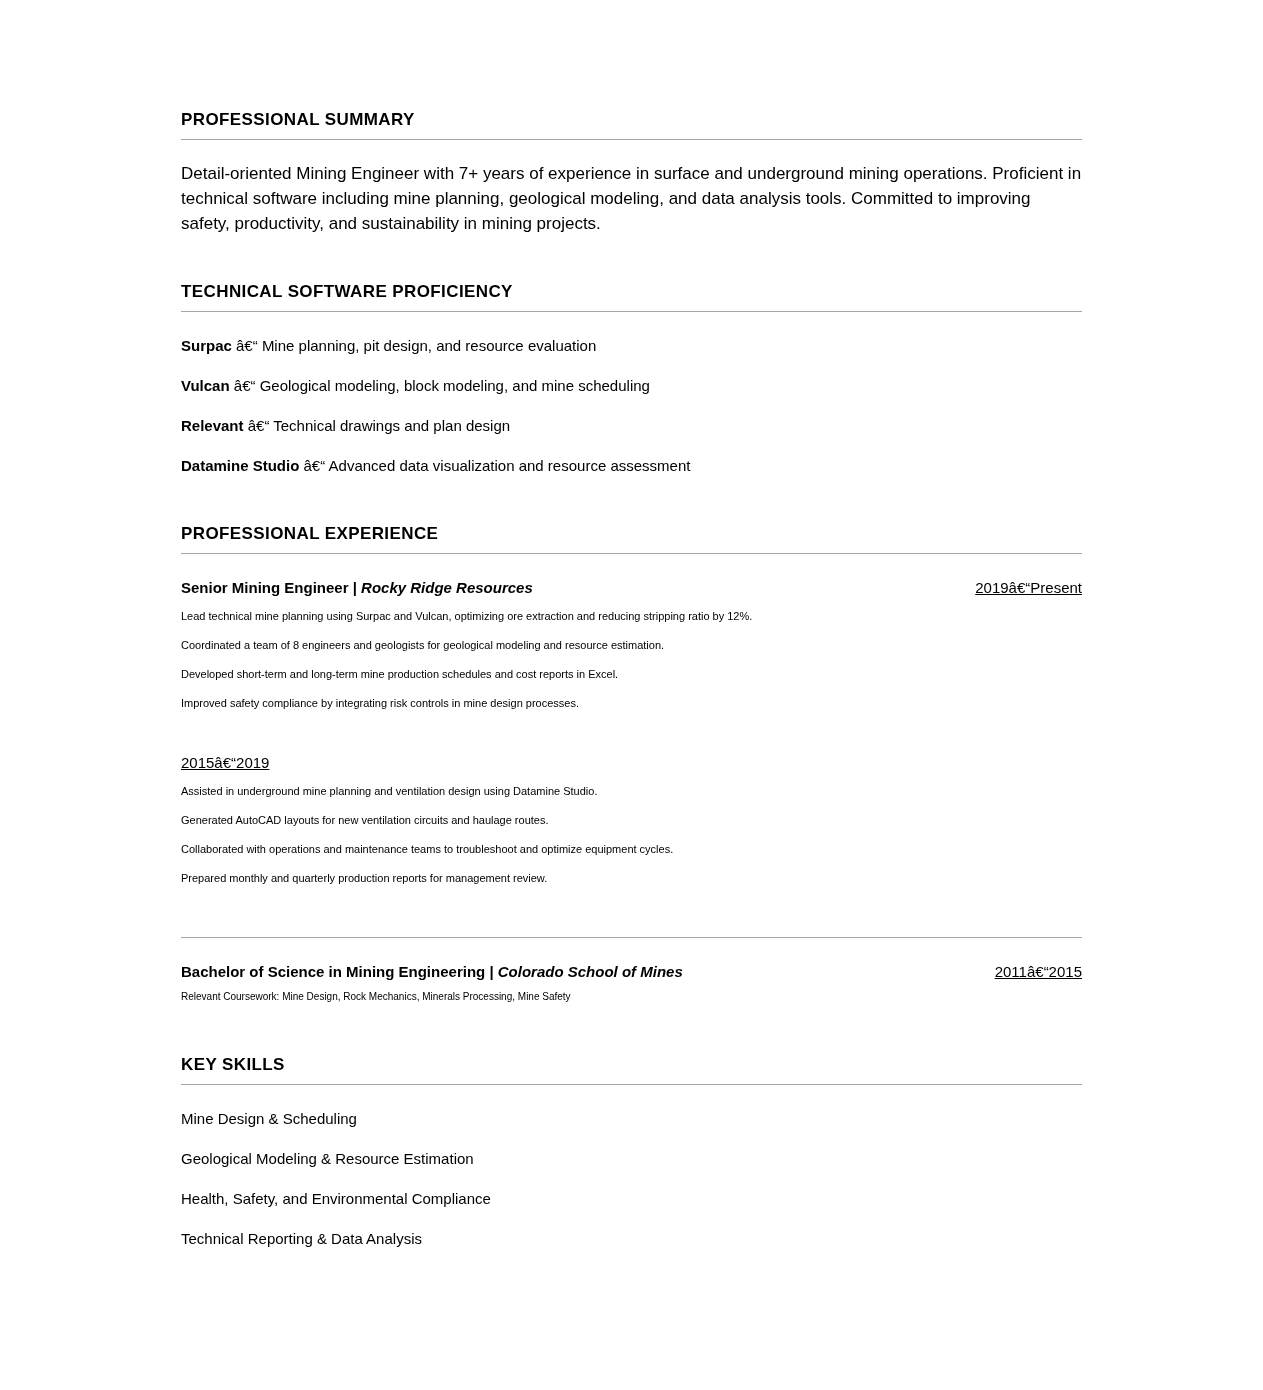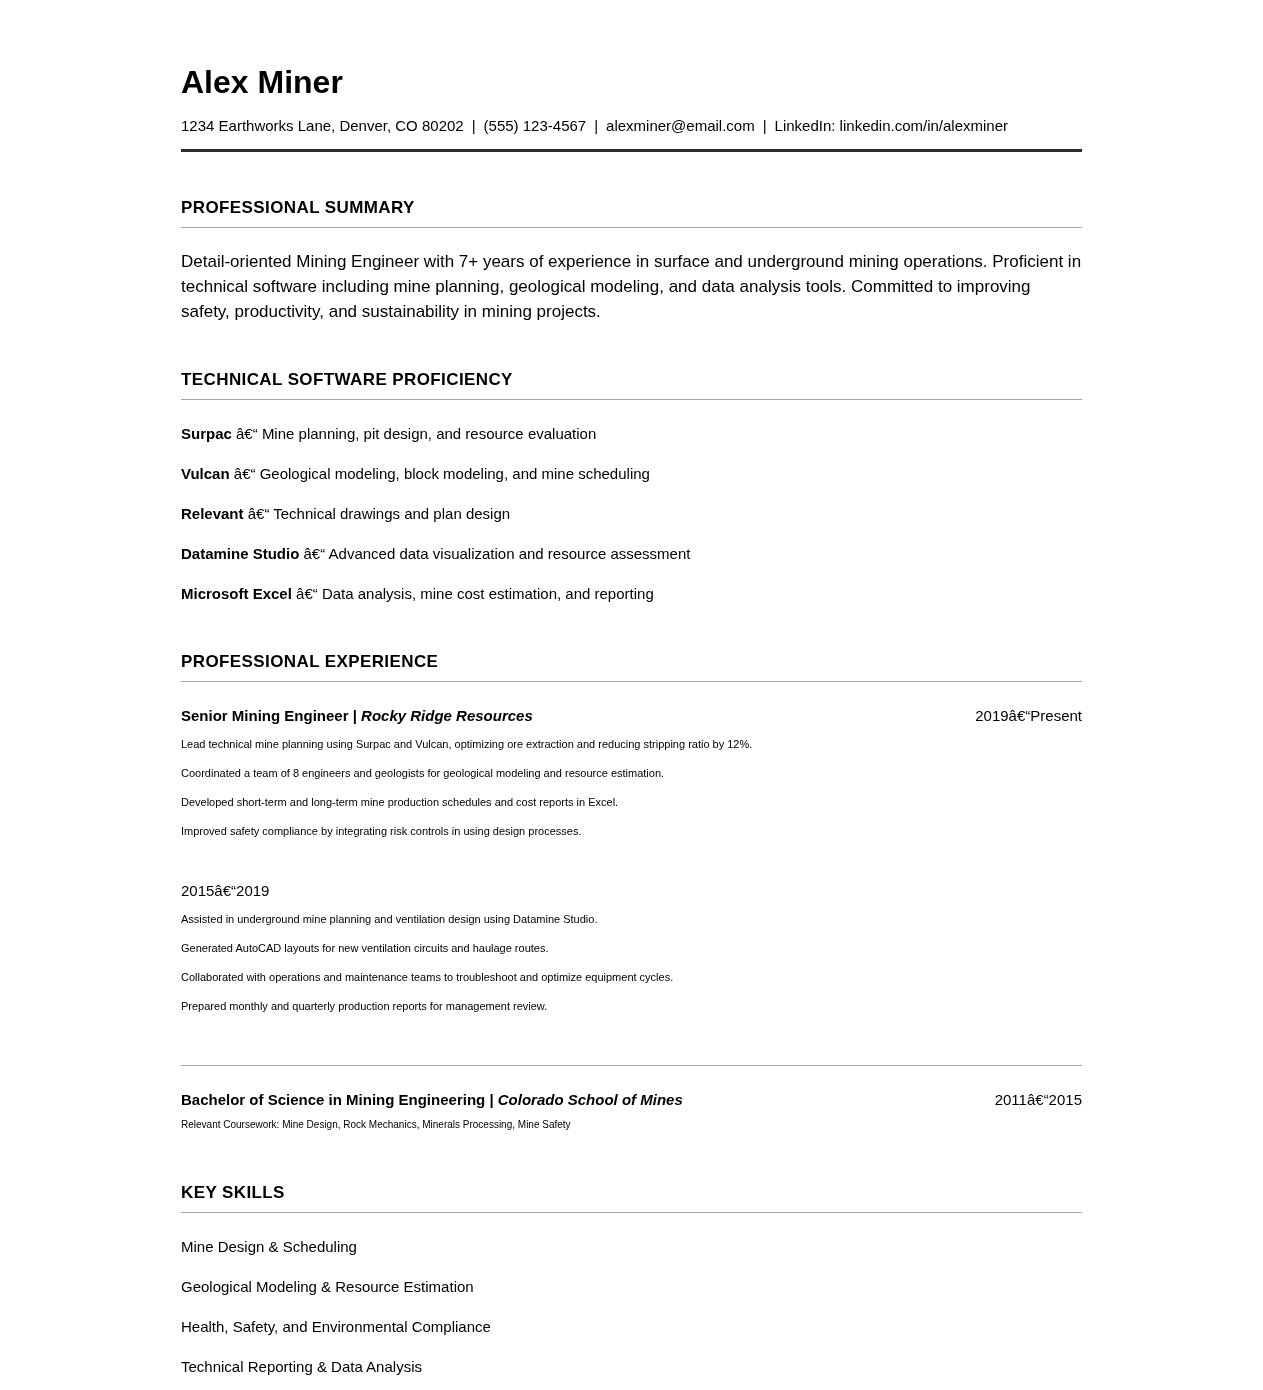--- a/index.html
+++ b/index.html
@@ -68,76 +68,68 @@
   .job + .job { margin-top: 34px; }
   .row-split {
     display: flex;
     justify-content: space-between;
     align-items: baseline;
     font-size: 15px;
     line-height: 25px;
   }
   .job-title, .title-sep { font-weight: bold; }
   .company-name { font-weight: bold; font-style: italic; }
-  .date-range { font-weight: normal; font-style: normal; }
+  .date-range { font-weight: normal; font-style: normal; text-decoration: underline; }
   .bullet {
     font-size: 11px;
     line-height: 25px;
     margin: 4px 0 0 0;
   }
   
   .edu-block { margin-top: 21px; }
   .coursework {
     font-size: 10px;
     line-height: 25px;
     margin: 0;
   }
 </style>
 </head>
 <body>
 
 <div class="page">
 
-  <div>
-    <h1 class="name">Alex Miner</h1>
-    <div class="contact-line">
-      <span>1234 Earthworks Lane, Denver, CO 80202</span><span class="contact-sep">|</span><span>(555) 123-4567</span><span class="contact-sep">|</span><span>alexminer@email.com</span><span class="contact-sep">|</span><span>LinkedIn: linkedin.com/in/alexminer</span>
-    </div>
-    <div class="header-rule"></div>
-  </div>
 
   <div class="section">
     <h2 class="section-heading">PROFESSIONAL SUMMARY</h2>
     <div class="section-rule"></div>
     <p class="body-text">Detail-oriented Mining Engineer with 7+ years of experience in surface and underground mining operations. Proficient in technical software including mine planning, geological modeling, and data analysis tools. Committed to improving safety, productivity, and sustainability in mining projects.</p>
   </div>
 
   <div class="section">
     <h2 class="section-heading">TECHNICAL SOFTWARE PROFICIENCY</h2>
     <div class="section-rule"></div>
     <p class="line-item"><span class="tool-name">Surpac</span> <span>â€“ Mine planning, pit design, and resource evaluation</span></p>
     <p class="line-item"><span class="tool-name">Vulcan</span> <span>â€“ Geological modeling, block modeling, and mine scheduling</span></p>
     <p class="line-item"><span class="tool-name">Relevant</span> <span>â€“ Technical drawings and plan design</span></p>
     <p class="line-item"><span class="tool-name">Datamine Studio</span> <span>â€“ Advanced data visualization and resource assessment</span></p>
-    <p class="line-item"><span class="tool-name">Microsoft Excel</span> <span>â€“ Data analysis, mine cost estimation, and reporting</span></p>
   </div>
 
   <div class="section">
     <h2 class="section-heading">PROFESSIONAL EXPERIENCE</h2>
     <div class="section-rule"></div>
 
     <div class="job">
       <div class="row-split">
         <span><span class="job-title">Senior Mining Engineer</span> <span class="title-sep">|</span> <span class="company-name">Rocky Ridge Resources</span></span>
         <span class="date-range">2019â€“Present</span>
       </div>
       <p class="bullet">Lead technical mine planning using Surpac and Vulcan, optimizing ore extraction and reducing stripping ratio by 12%.</p>
       <p class="bullet">Coordinated a team of 8 engineers and geologists for geological modeling and resource estimation.</p>
       <p class="bullet">Developed short-term and long-term mine production schedules and cost reports in Excel.</p>
-      <p class="bullet">Improved safety compliance by integrating risk controls in using design processes.</p>
+      <p class="bullet">Improved safety compliance by integrating risk controls in mine design processes.</p>
     </div>
 
     <div class="job">
       <div class="row-split">
         <span class="date-range">2015â€“2019</span>
       </div>
       <p class="bullet">Assisted in underground mine planning and ventilation design using Datamine Studio.</p>
       <p class="bullet">Generated AutoCAD layouts for new ventilation circuits and haulage routes.</p>
       <p class="bullet">Collaborated with operations and maintenance teams to troubleshoot and optimize equipment cycles.</p>
       <p class="bullet">Prepared monthly and quarterly production reports for management review.</p>

